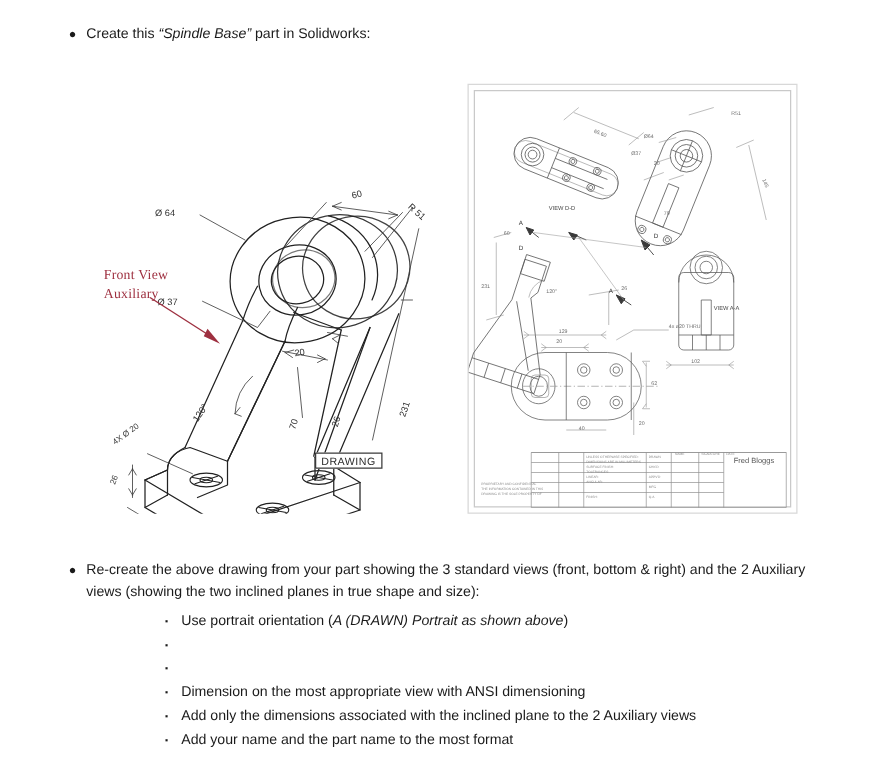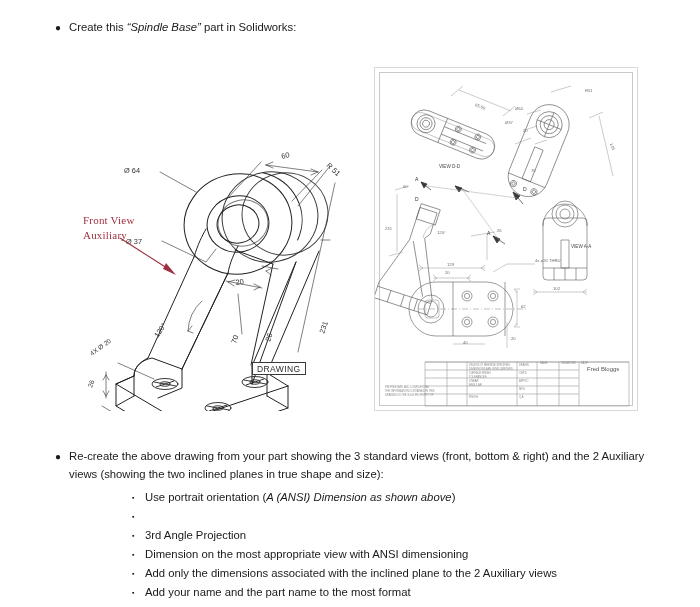--- a/index.html
+++ b/index.html
@@ -512,30 +512,29 @@
 <div class="bullet-row" id="second-instruction">
   <span class="bullet-dot">●</span>
   <span class="bullet-text">
     <span>Re-create the above drawing from your part showing the 3 standard views (front, bottom &amp; right) and</span>
     <span>the 2 Auxiliary views (showing the two inclined planes in true shape and size):</span>
   </span>
 </div>
 
 <div class="bullet-row subbullet" style="top:489px;">
   <span class="bullet-sq">▪</span>
-  <span class="bullet-text"><span>Use portrait orientation (</span><span class="it">A (ANSI) Dimension as shown above</span><span>)</span></span>
+  <span class="bullet-text"><span>Use portrait orientation (</span><span class="it">A (DRAWN) Portrait as shown above</span><span>)</span></span>
 </div>
 
 <div class="bullet-row subbullet" style="top:508px;">
   <span class="bullet-sq">▪</span>
 </div>
 
 <div class="bullet-row subbullet" style="top:527px;">
   <span class="bullet-sq">▪</span>
-  <span class="bullet-text">3rd Angle Projection</span>
 </div>
 
 <div class="bullet-row subbullet" style="top:546px;">
   <span class="bullet-sq">▪</span>
   <span class="bullet-text">Dimension on the most appropriate view with ANSI dimensioning</span>
 </div>
 
 <div class="bullet-row subbullet" style="top:565px;">
   <span class="bullet-sq">▪</span>
   <span class="bullet-text">Add only the dimensions associated with the inclined plane to the 2 Auxiliary views</span>

